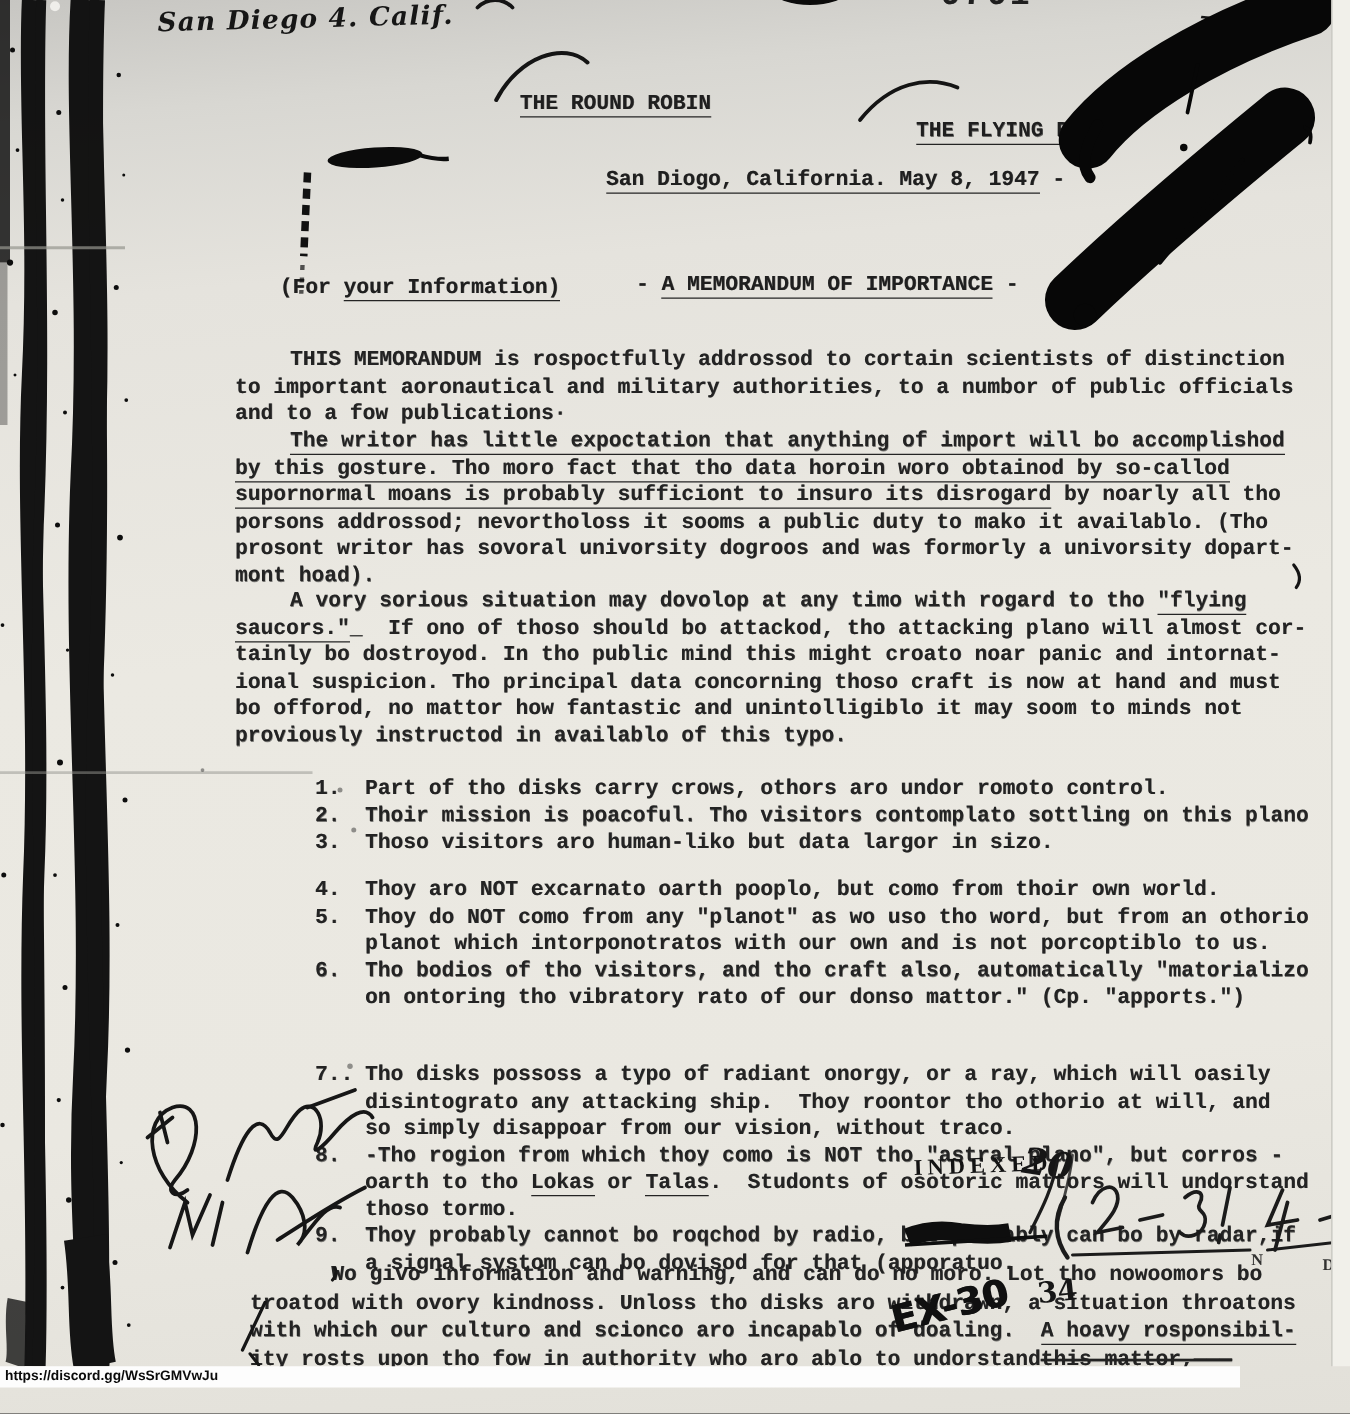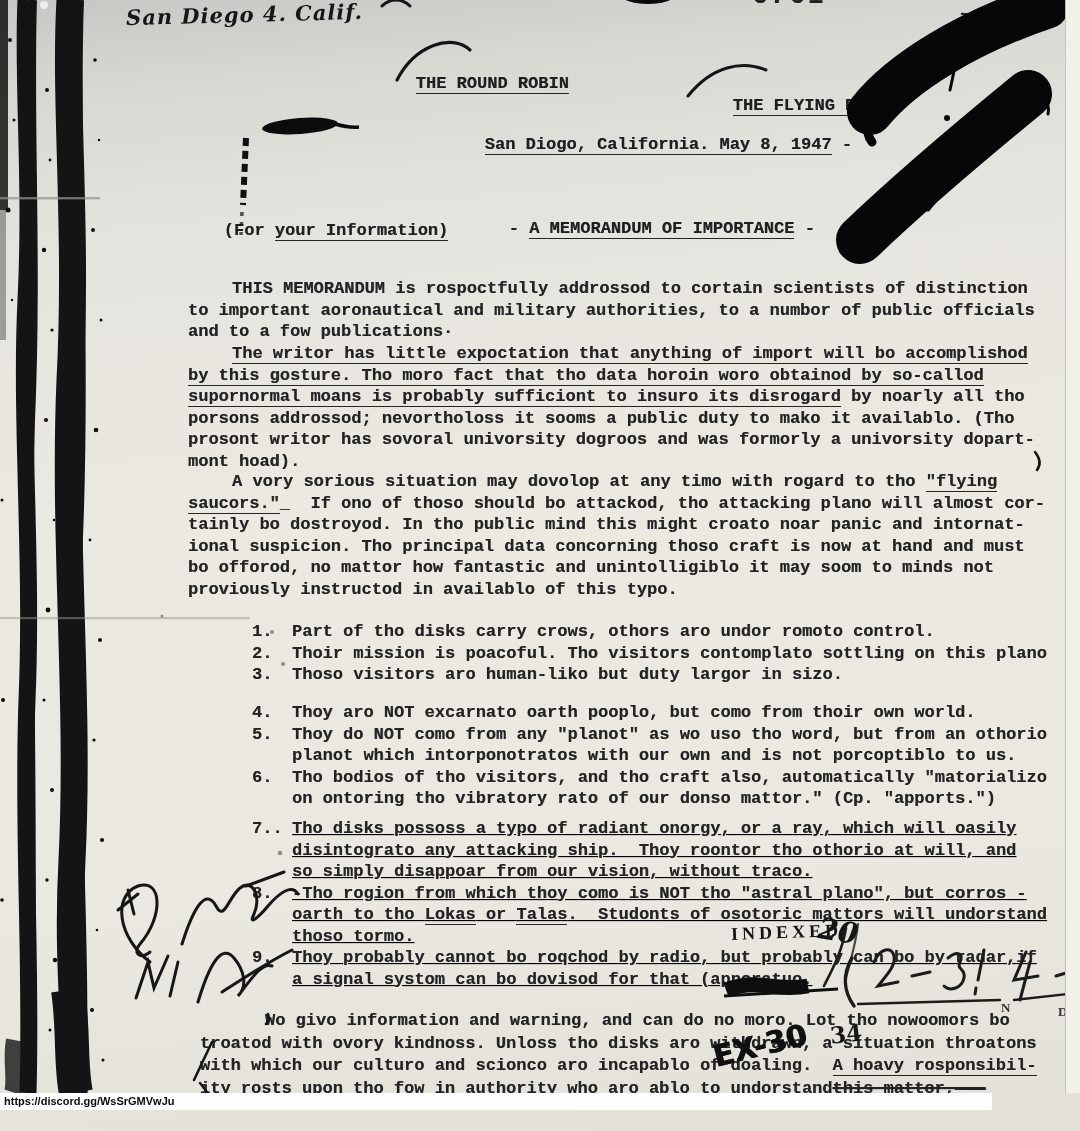--- a/index.html
+++ b/index.html
@@ -72,32 +72,32 @@
     <div class="tline"><span class="u">saucors."</span><span>_  If ono of thoso should bo attackod, tho attacking plano will almost cor-</span></div>
     <div class="tline">tainly bo dostroyod. In tho public mind this might croato noar panic and intornat-</div>
     <div class="tline">ional suspicion. Tho principal data concorning thoso craft is now at hand and must</div>
     <div class="tline">bo offorod, no mattor how fantastic and unintolligiblo it may soom to minds not</div>
     <div class="tline">proviously instructod in availablo of this typo.</div>
   </div>
 
   <div class="blk" style="left:252px;top:621px;">
     <div class="tline"><span class="num">1.</span><span>Part of tho disks carry crows, othors aro undor romoto control.</span></div>
     <div class="tline"><span class="num">2.</span><span>Thoir mission is poacoful. Tho visitors contomplato sottling on this plano</span></div>
-    <div class="tline"><span class="num">3.</span><span>Thoso visitors aro human-liko but duty largor in sizo.</span></div>
+    <div class="tline"><span class="num">3.</span><span>Thoso visitors aro human-liko but data largor in sizo.</span></div>
   </div>
 
   <div class="blk" style="left:252px;top:702px;">
     <div class="tline"><span class="num">4.</span><span>Thoy aro NOT excarnato oarth pooplo, but como from thoir own world.</span></div>
     <div class="tline"><span class="num">5.</span><span>Thoy do NOT como from any "planot" as wo uso tho word, but from an othorio</span></div>
     <div class="tline wrap">planot which intorponotratos with our own and is not porcoptiblo to us.</div>
     <div class="tline"><span class="num">6.</span><span>Tho bodios of tho visitors, and tho craft also, automatically "matorializo</span></div>
     <div class="tline wrap">on ontoring tho vibratory rato of our donso mattor." (Cp. "apports.")</div>
   </div>
 
-  <div class="blk" style="left:252px;top:818px;text-decoration:underline;">
+  <div class="blk" style="left:252px;top:850px;">
     <div class="tline"><span class="num">7..</span><span>Tho disks possoss a typo of radiant onorgy, or a ray, which will oasily</span></div>
     <div class="tline wrap">disintograto any attacking ship.  Thoy roontor tho othorio at will, and</div>
     <div class="tline wrap">so simply disappoar from our vision, without traco.</div>
     <div class="tline"><span class="num">8.</span><span>-Tho rogion from which thoy como is NOT tho "astral plano", but corros -</span></div>
     <div class="tline wrap"><span>oarth to tho </span><span class="u">Lokas</span><span> or </span><span class="u">Talas</span><span>.  Studonts of osotoric mattors will undorstand</span></div>
     <div class="tline wrap">thoso tormo.</div>
     <div class="tline"><span class="num">9.</span><span>Thoy probably cannot bo roqchod by radio, but probably can bo by radar,if</span></div>
     <div class="tline wrap">a signal systom can bo dovisod for that (apporatuo.</div>
   </div>
 

